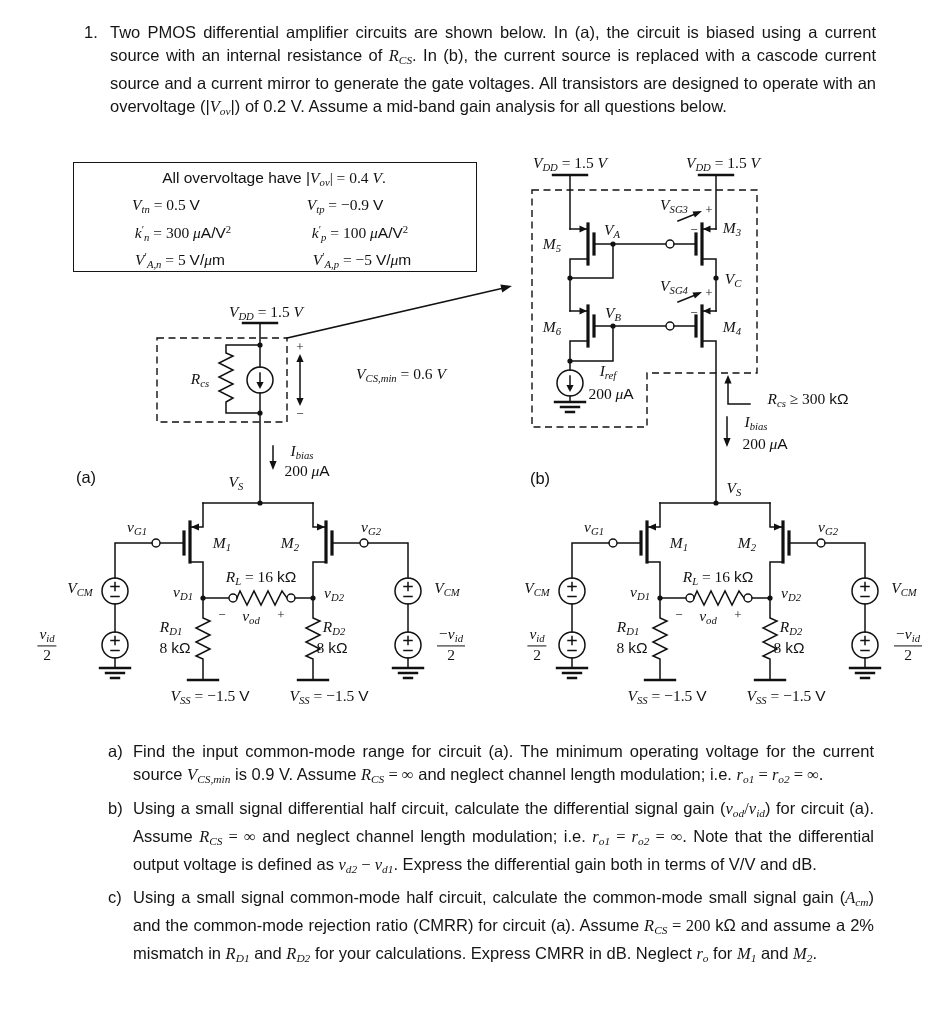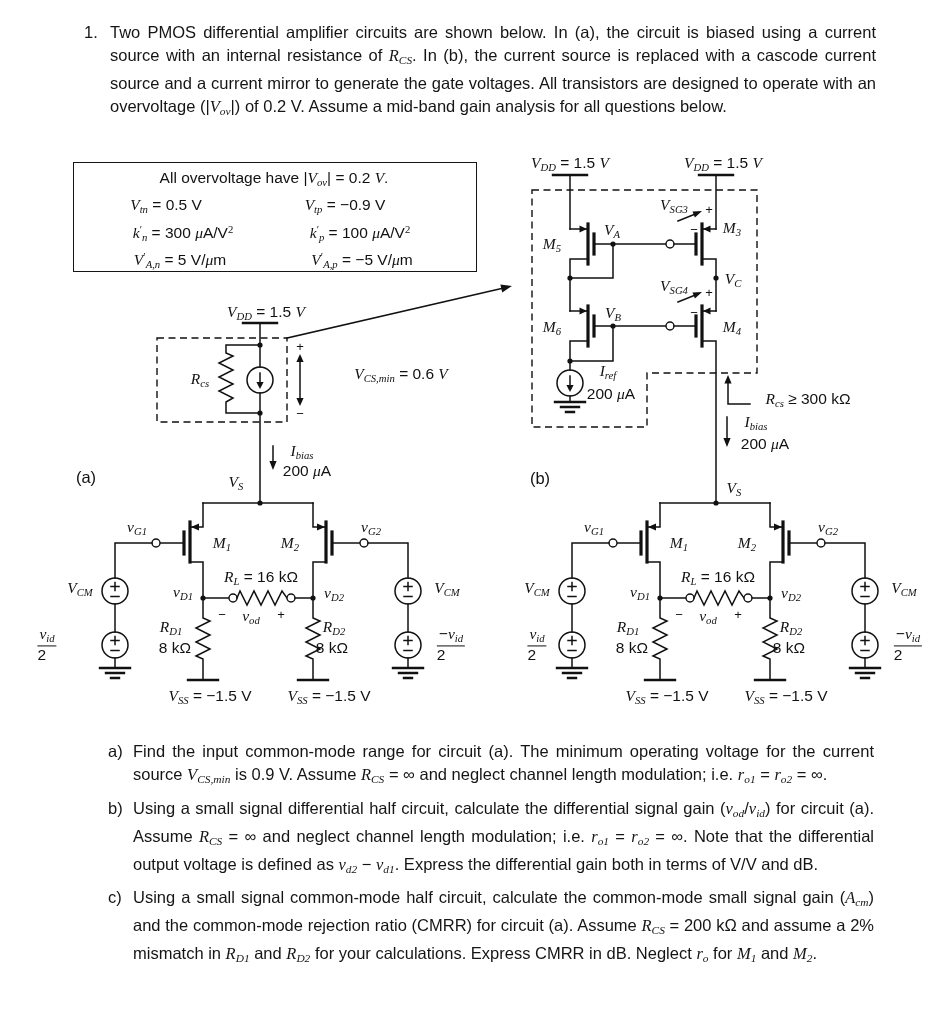--- a/index.html
+++ b/index.html
@@ -1,41 +1,41 @@
 <!DOCTYPE html>
 <html><head>
 <meta charset="utf-8">
 <style>
   html,body{margin:0;padding:0;background:#fff}
   body{width:946px;height:1024px;overflow:hidden;color:#151515;
        font-family:"Liberation Sans",sans-serif;position:relative}
 
   
   .s-n{font-family:"Liberation Sans",sans-serif}
-  .s-r{font-family:Liberation Sans, sans-serif}
+  .s-r{font-family:Liberation Serif, serif}
   .s-i{font-family:"Liberation Serif",serif;font-style:italic}
   .s-isub{font-family:"Liberation Serif",serif;font-style:italic;font-size:69%;vertical-align:-0.25em}
   .s-sup{font-family:"Liberation Serif",serif;font-size:69%;vertical-align:0.5em}
 
   
   .prob{position:relative;margin:21px 70px 0 110px;font-size:16.5px;line-height:23px;text-align:justify}
   .pnum{position:absolute;left:-26px;top:0}
   .qwrap{position:absolute;left:0;top:740px;width:946px}
   .q{position:relative;margin:0 72px 6px 133px;font-size:16.5px;line-height:23px;text-align:justify}
   .qnum{position:absolute;left:-25px;top:0}
 
   
   .fig{position:absolute;left:0;top:140px;width:946px;height:600px}
   .fig svg{position:absolute;left:0;top:0}
   .pbox{position:absolute;left:73px;top:22px;width:402px;height:108px;border:1.7px solid #151515}
   .lbl{position:absolute;transform:translate(-50%,-50%);white-space:nowrap;
        font-size:15.5px;line-height:1;color:#111}
   .lbl-sm{font-size:13px}
   .lbl-lg{font-size:16.5px}
-  .frac{display:inline-flex;flex-direction:column;line-height:1.05}
+  .frac{display:inline-flex;flex-direction:column;align-items:center;line-height:1.05}
   .fnum{border-bottom:1.3px solid #111;padding:0 2px 1px}
   .fden{padding-top:1px}
 
   
   .w{stroke:#111;stroke-width:1.5;fill:none;stroke-linecap:square}
   .thick{stroke-width:3.2}
   .bar{stroke-width:2.4}
   .dash{stroke:#111;stroke-width:1.4;fill:none;stroke-dasharray:7 4.5}
   .dot{fill:#111;stroke:none}
   .oc{fill:#fff;stroke:#111;stroke-width:1.4}
@@ -290,21 +290,21 @@
       <circle class="dot" cx="716" cy="138" r="2.6"></circle>
         <circle class="dot" cx="613" cy="186" r="2.6"></circle>
       <circle class="dot" cx="570" cy="221" r="2.6"></circle>
         <circle class="dot" cx="716" cy="363" r="2.6"></circle>
       <circle class="dot" cx="660" cy="458" r="2.6"></circle>
         <circle class="dot" cx="770" cy="458" r="2.6"></circle>
     </g>
   </svg>
 
   <div class="pbox"></div>
-  <span class="lbl" style="left:274px;top:39px"><span class="s-n">All overvoltage have |</span><span class="s-i">V</span><span class="s-isub">ov</span><span class="s-r">| = 0.2 </span><span class="s-i">V</span><span class="s-r">.</span></span>
+  <span class="lbl" style="left:274px;top:39px"><span class="s-n">All overvoltage have |</span><span class="s-i">V</span><span class="s-isub">ov</span><span class="s-r">| = 0.4 </span><span class="s-i">V</span><span class="s-r">.</span></span>
   <span class="lbl" style="left:166px;top:66px"><span class="s-i">V</span><span class="s-isub">tn</span><span class="s-r"> = 0.5 </span><span class="s-n">V</span></span>
   <span class="lbl" style="left:345px;top:66px"><span class="s-i">V</span><span class="s-isub">tp</span><span class="s-r"> = −0.9 </span><span class="s-n">V</span></span>
   <span class="lbl" style="left:183px;top:93px"><span class="s-i">k</span><span class="s-sup">′</span><span class="s-isub">n</span><span class="s-r"> = 300 </span><span class="s-i">μ</span><span class="s-n">A/V</span><span class="s-sup">2</span></span>
   <span class="lbl" style="left:360px;top:93px"><span class="s-i">k</span><span class="s-sup">′</span><span class="s-isub">p</span><span class="s-r"> = 100 </span><span class="s-i">μ</span><span class="s-n">A/V</span><span class="s-sup">2</span></span>
   <span class="lbl" style="left:180px;top:120px"><span class="s-i">V</span><span class="s-sup">′</span><span class="s-isub">A,n</span><span class="s-r"> = 5 </span><span class="s-n">V/</span><span class="s-i">μ</span><span class="s-n">m</span></span>
   <span class="lbl" style="left:362px;top:120px"><span class="s-i">V</span><span class="s-sup">′</span><span class="s-isub">A,p</span><span class="s-r"> = −5 </span><span class="s-n">V/</span><span class="s-i">μ</span><span class="s-n">m</span></span>
 
   <span class="lbl" style="left:266px;top:173px"><span class="s-i">V</span><span class="s-isub">DD</span><span class="s-r"> = 1.5 </span><span class="s-i">V</span></span>
   <span class="lbl" style="left:200px;top:240px"><span class="s-i">R</span><span class="s-isub">cs</span></span>
   <span class="lbl" style="left:401px;top:235px"><span class="s-i">V</span><span class="s-isub">CS,min</span><span class="s-r"> = 0.6 </span><span class="s-i">V</span></span>

